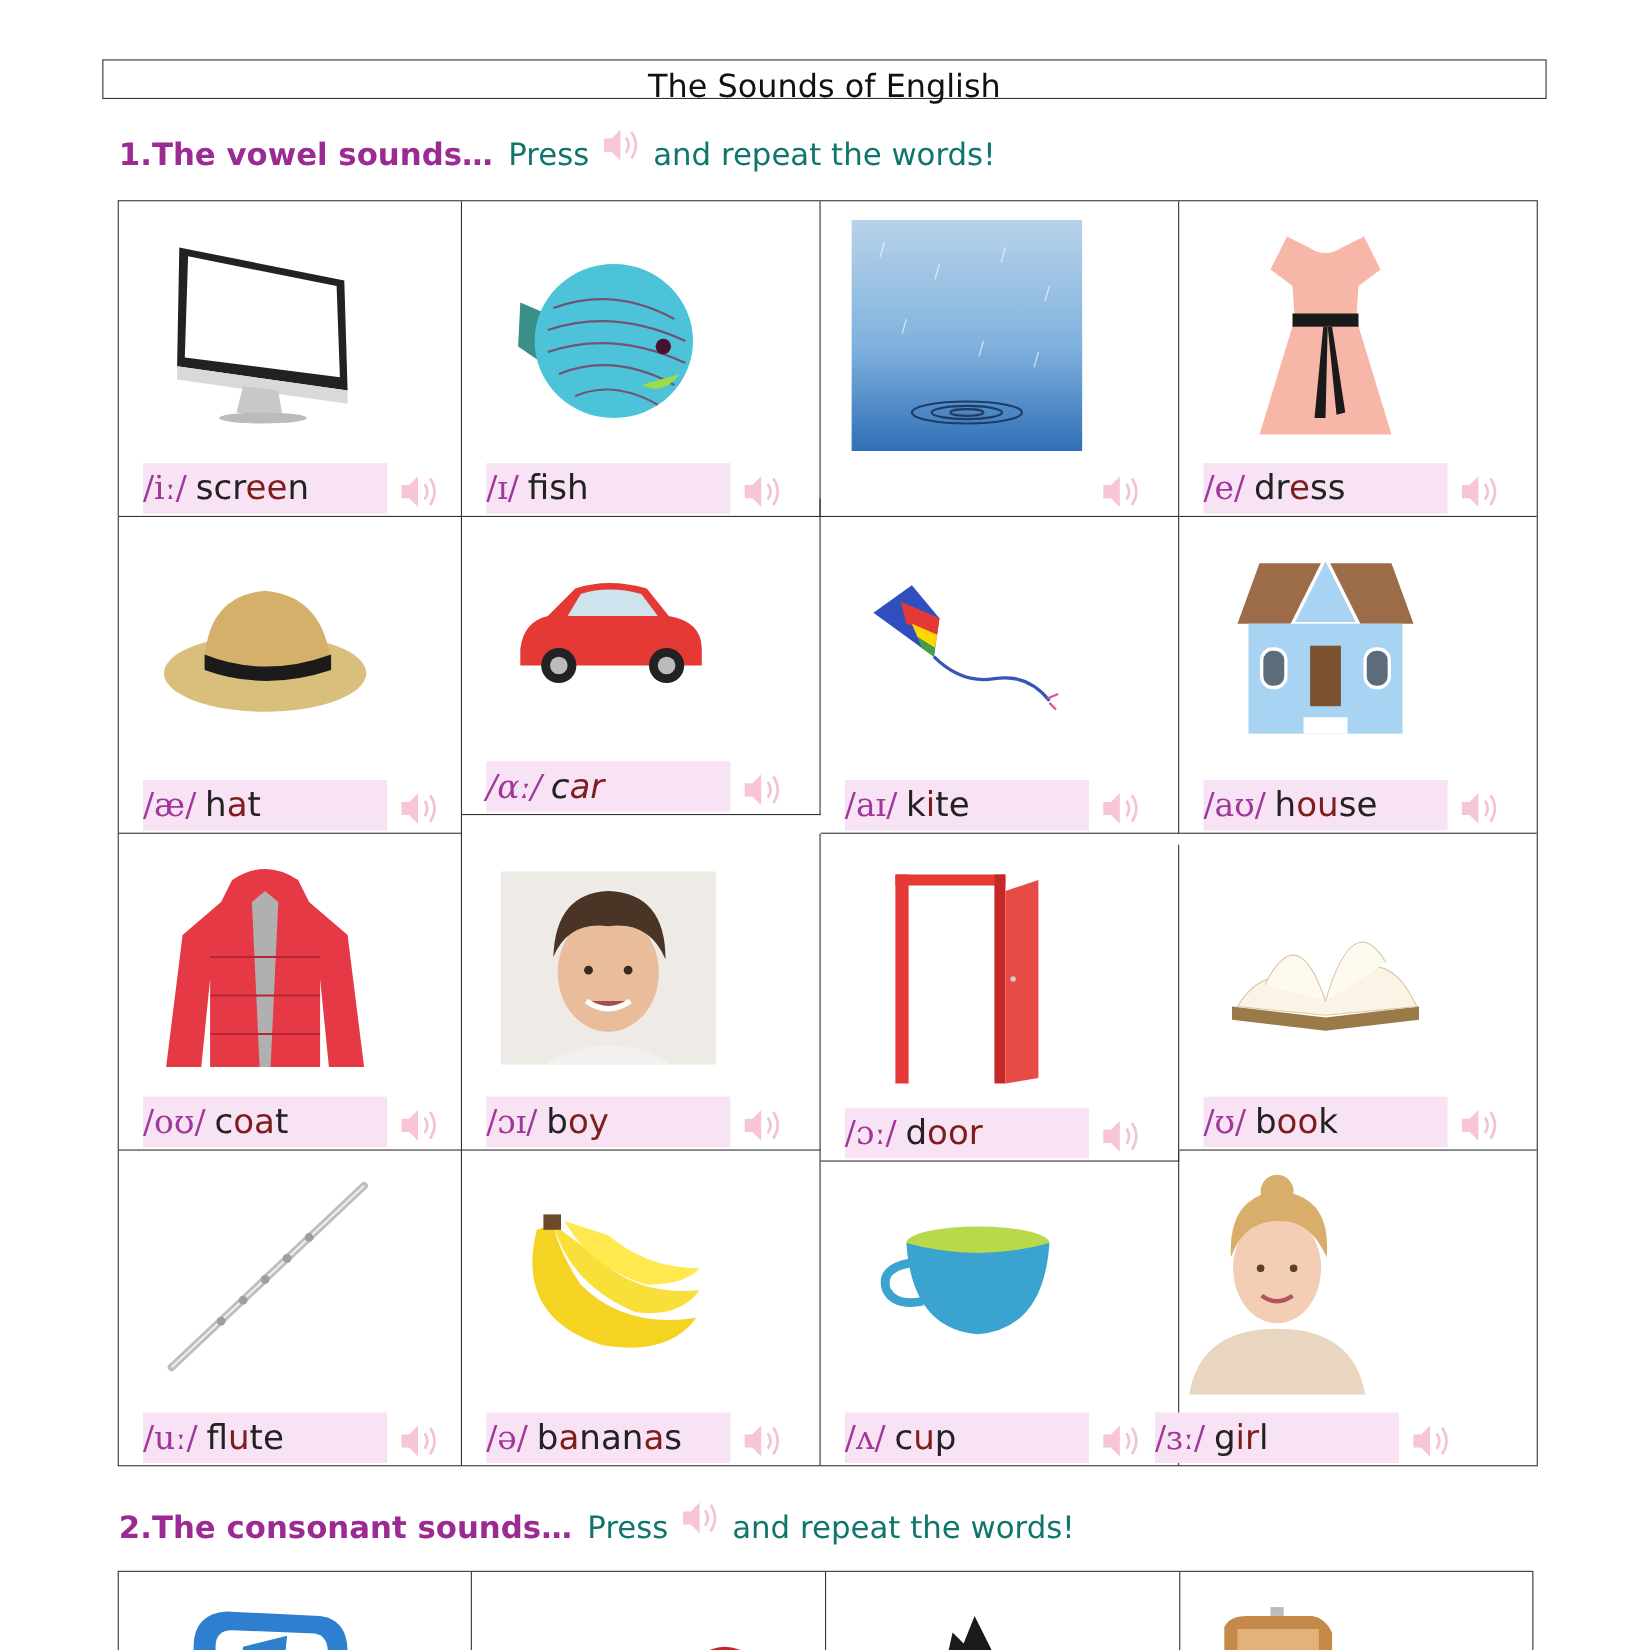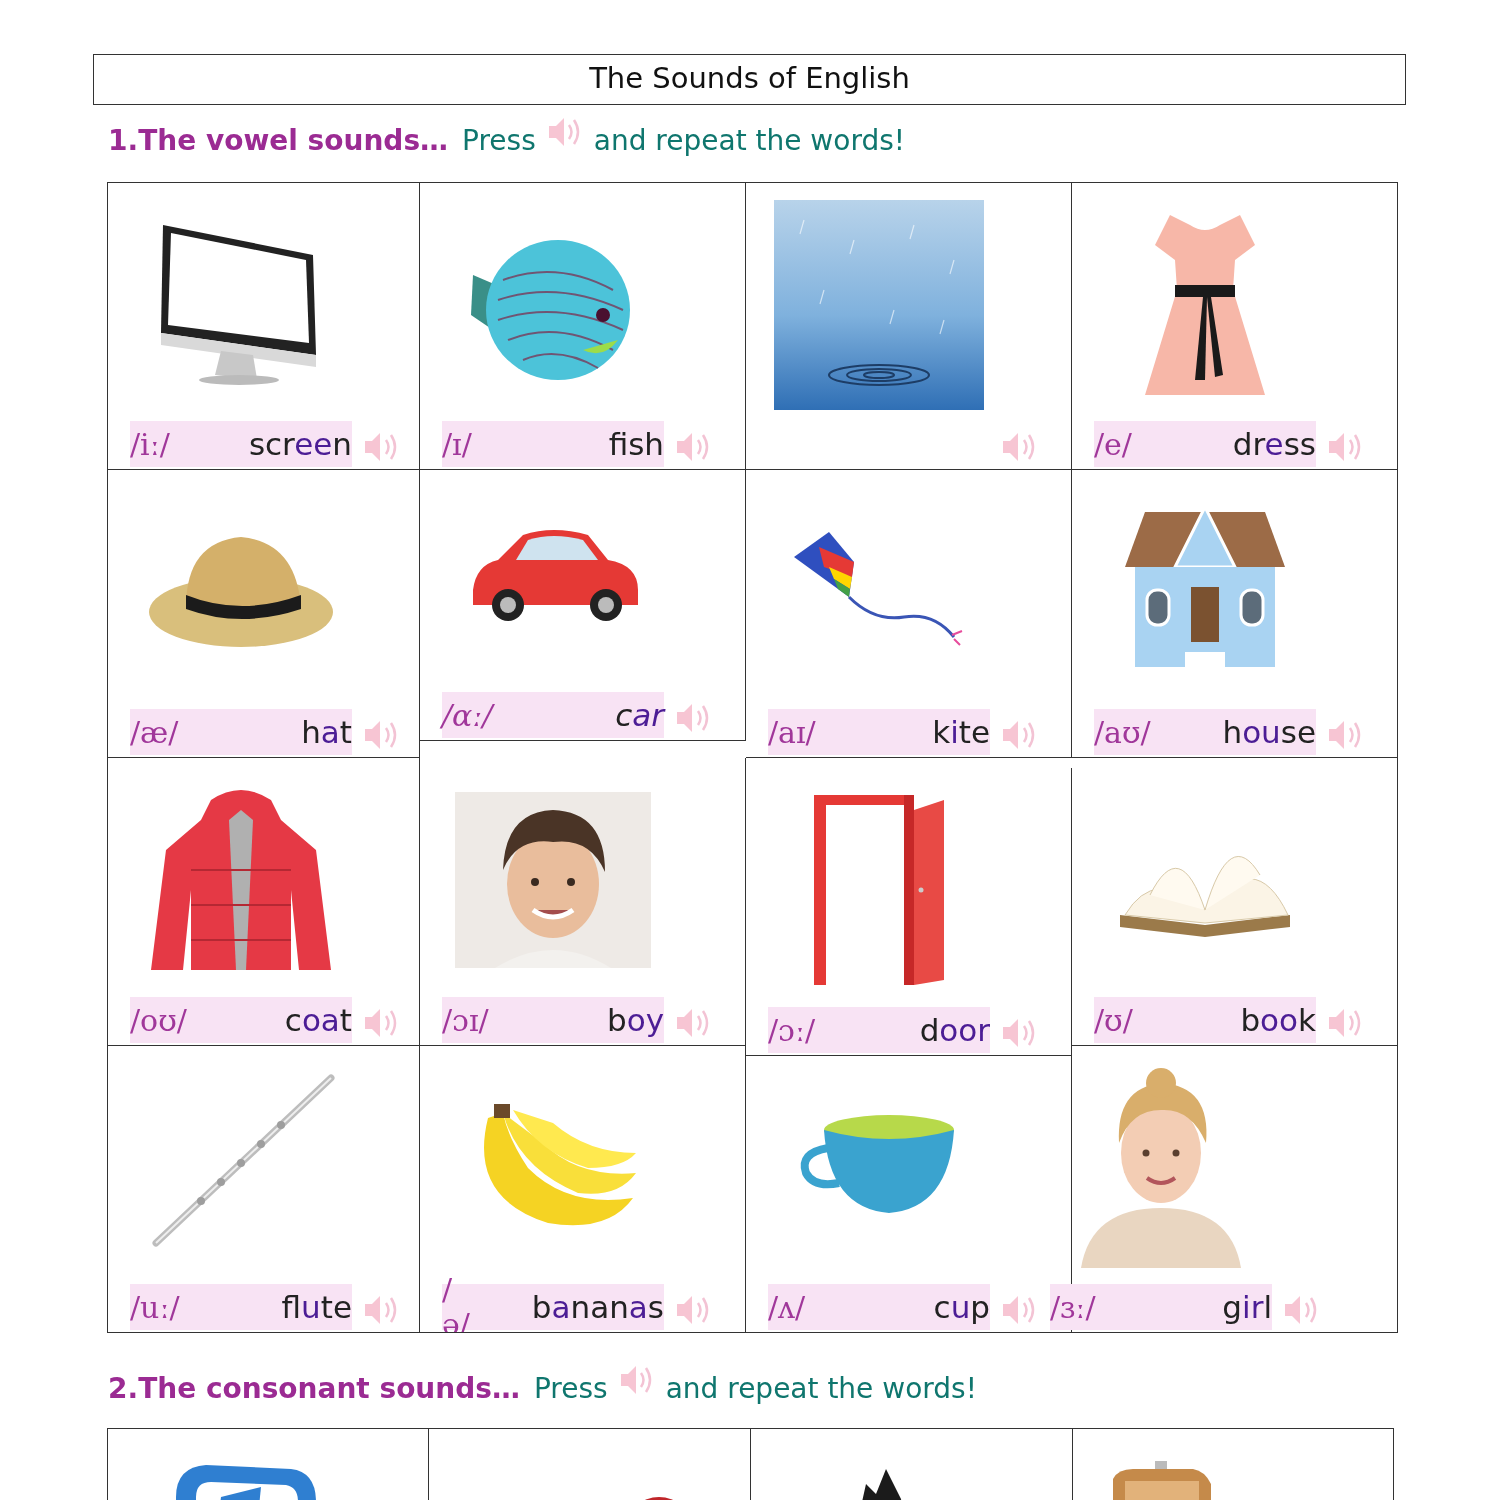--- a/index.html
+++ b/index.html
@@ -1,28 +1,28 @@
 <!DOCTYPE html>
 <html><head>
 <meta charset="utf-8">
 <style>
   html, body { margin: 0; padding: 0; background: #ffffff; }
   body { width: 1500px; height: 1500px; position: relative; overflow: hidden; font-family: "DejaVu Sans", sans-serif; color: #111; }
-  .title-box { position: absolute; left: 93px; top: 54px; width: 1313px; height: 51px; border: 1.5px solid #333; box-sizing: border-box; text-align: center; font-size: 29px; line-height: 47px; color: #111; }
+  .title-box { position: absolute; left: 93px; top: 54px; width: 1313px; height: 36px; border: 1.5px solid #333; box-sizing: border-box; text-align: center; font-size: 29px; line-height: 47px; color: #111; }
   .section-heading { position: absolute; left: 108px; font-size: 28px; white-space: nowrap; display: flex; align-items: center; }
   .section-heading .num { color: #9b2b93; font-weight: bold; }
   .section-heading .label { color: #9b2b93; font-weight: bold; margin-right: 14px; }
   .section-heading .plain { color: #0f766e; }
   .section-heading .spk { margin: 0 10px; display: inline-block; position: relative; top: -8px; }
   .grid { position: absolute; border: 1.5px solid #333; box-sizing: border-box; }
   .cell { position: absolute; border-right: 1.5px solid #333; border-bottom: 1.5px solid #333; box-sizing: border-box; overflow: hidden; }
   .cell .pic { position: absolute; left: 22px; top: 6px; width: 222px; height: 232px; display: flex; align-items: center; justify-content: center; }
-  .cell .tag { position: absolute; left: 22px; bottom: 2px; width: 222px; height: 46px; background: #f8e3f4; display: flex; align-items: center; justify-content: space-between; font-family: "DejaVu Sans", sans-serif; font-size: 31px; color: #222; letter-spacing: 0px; gap: 45px; }
+  .cell .tag { position: absolute; left: 22px; bottom: 2px; width: 222px; height: 46px; background: #f8e3f4; display: flex; align-items: center; justify-content: flex-start; font-family: "DejaVu Sans", sans-serif; font-size: 31px; color: #222; letter-spacing: 0px; }
   .tag .ipa { color: #a0379a; font-family: "DejaVu Serif", serif; margin-right: 8px; font-size: 30px; }
-  .tag .hl { color: #4c1d95; }
+  .tag .hl { color: #7f1d1d; }
   .cell .snd { position: absolute; left: 254px; bottom: 4px; width: 40px; height: 36px; cursor: pointer; }
   .speaker svg { display: block; }
 </style>
 </head>
 <body>
 
 <div class="title-box">The Sounds of English</div>
 
 <div class="section-heading" style="top:122px;">
   <span class="num">1.</span>

